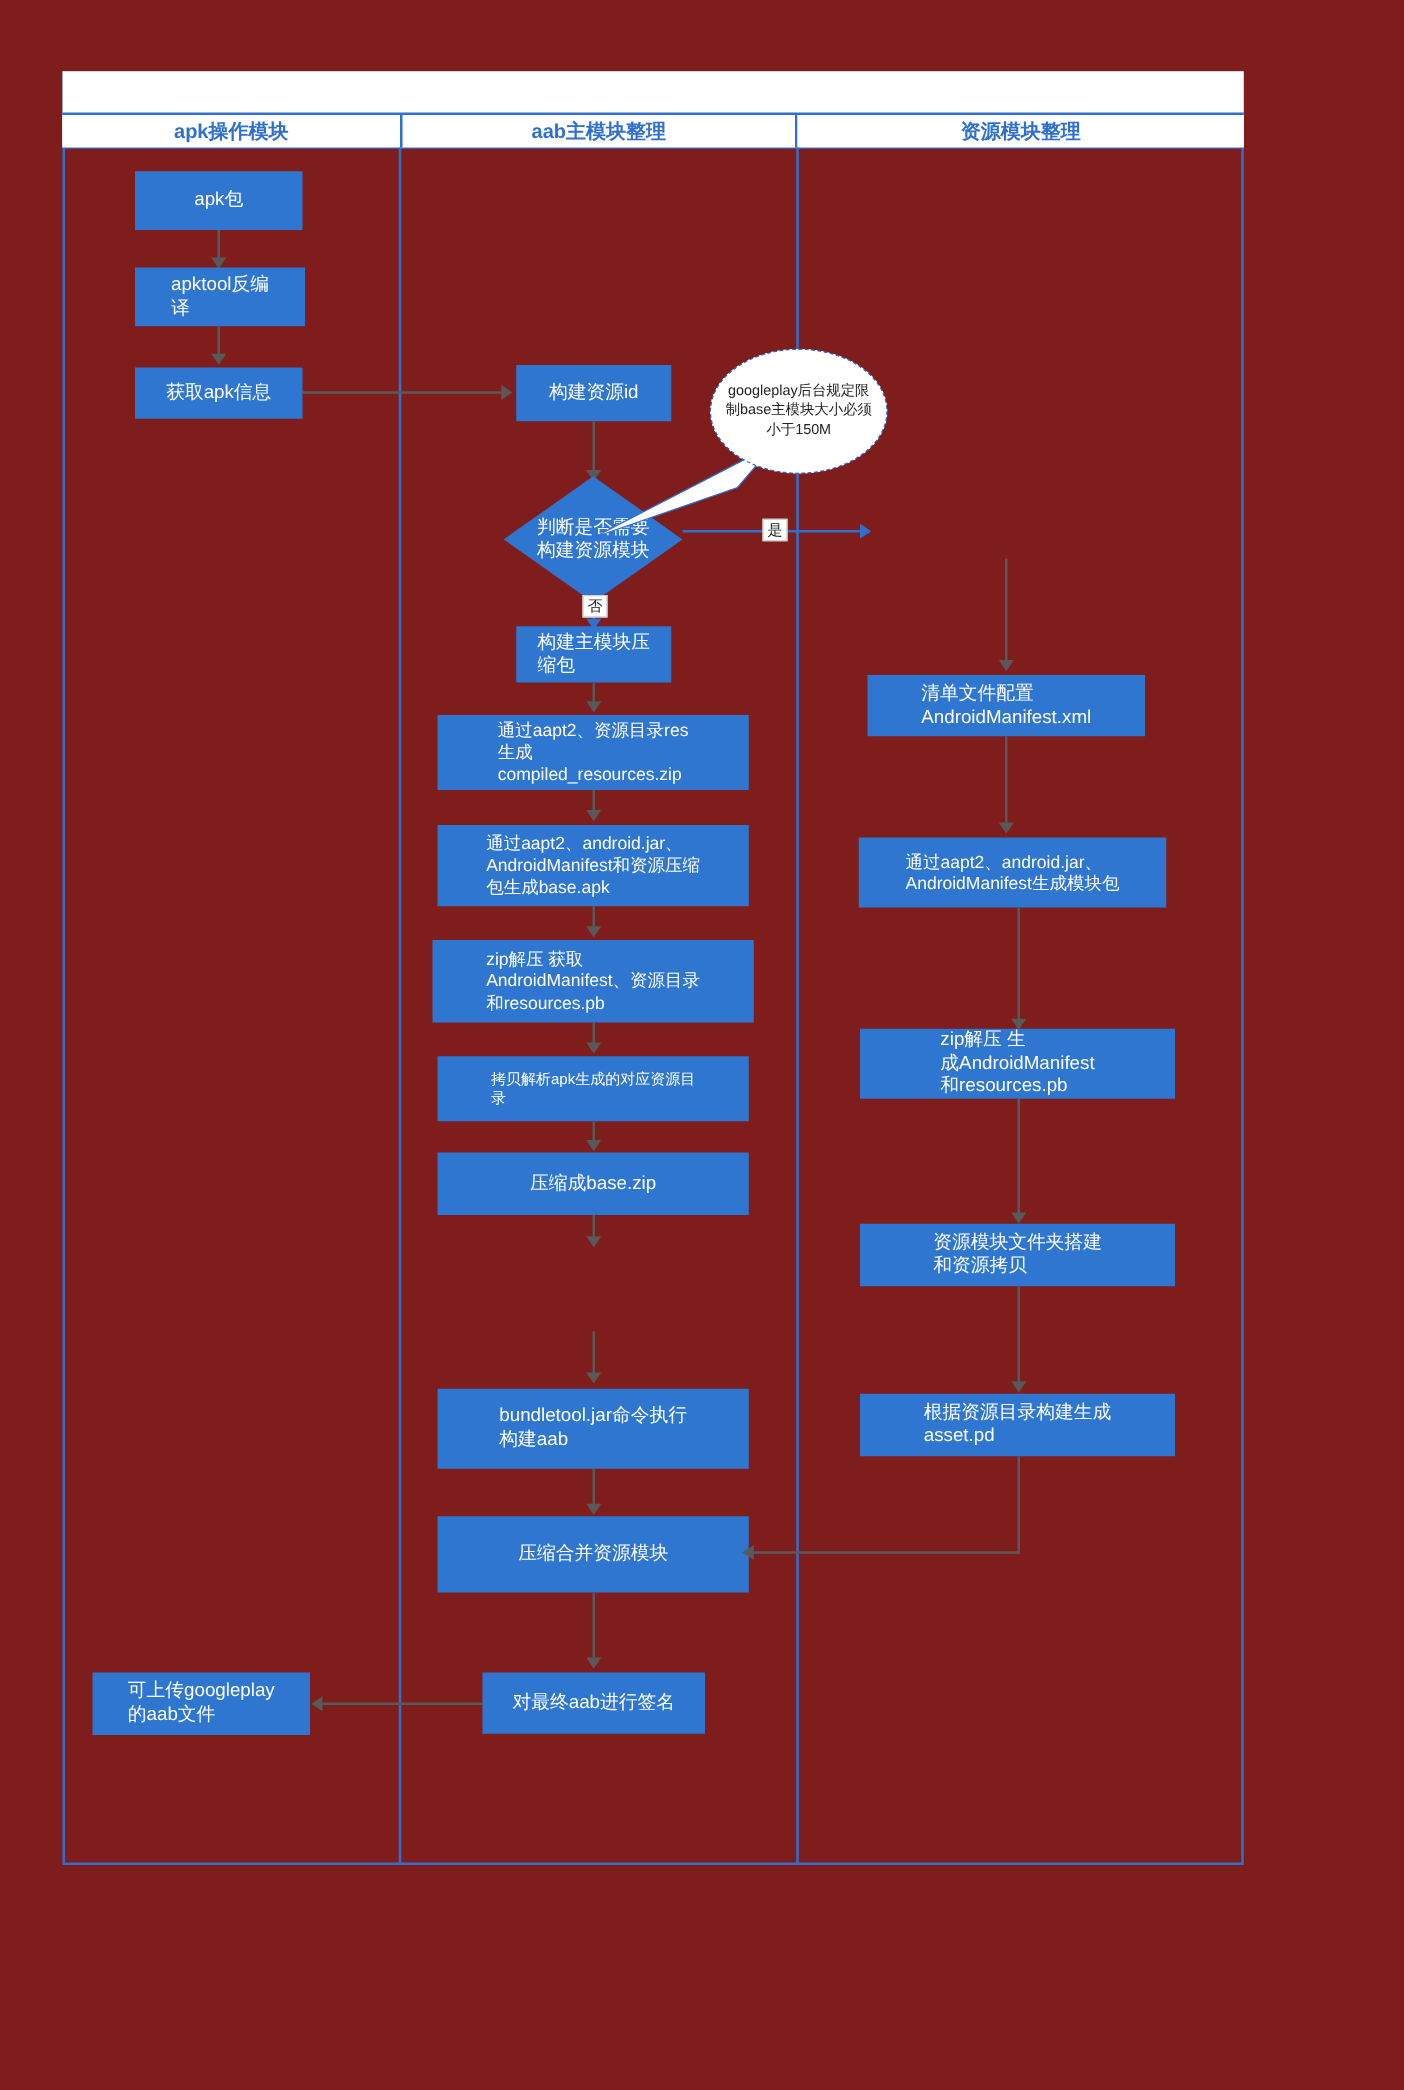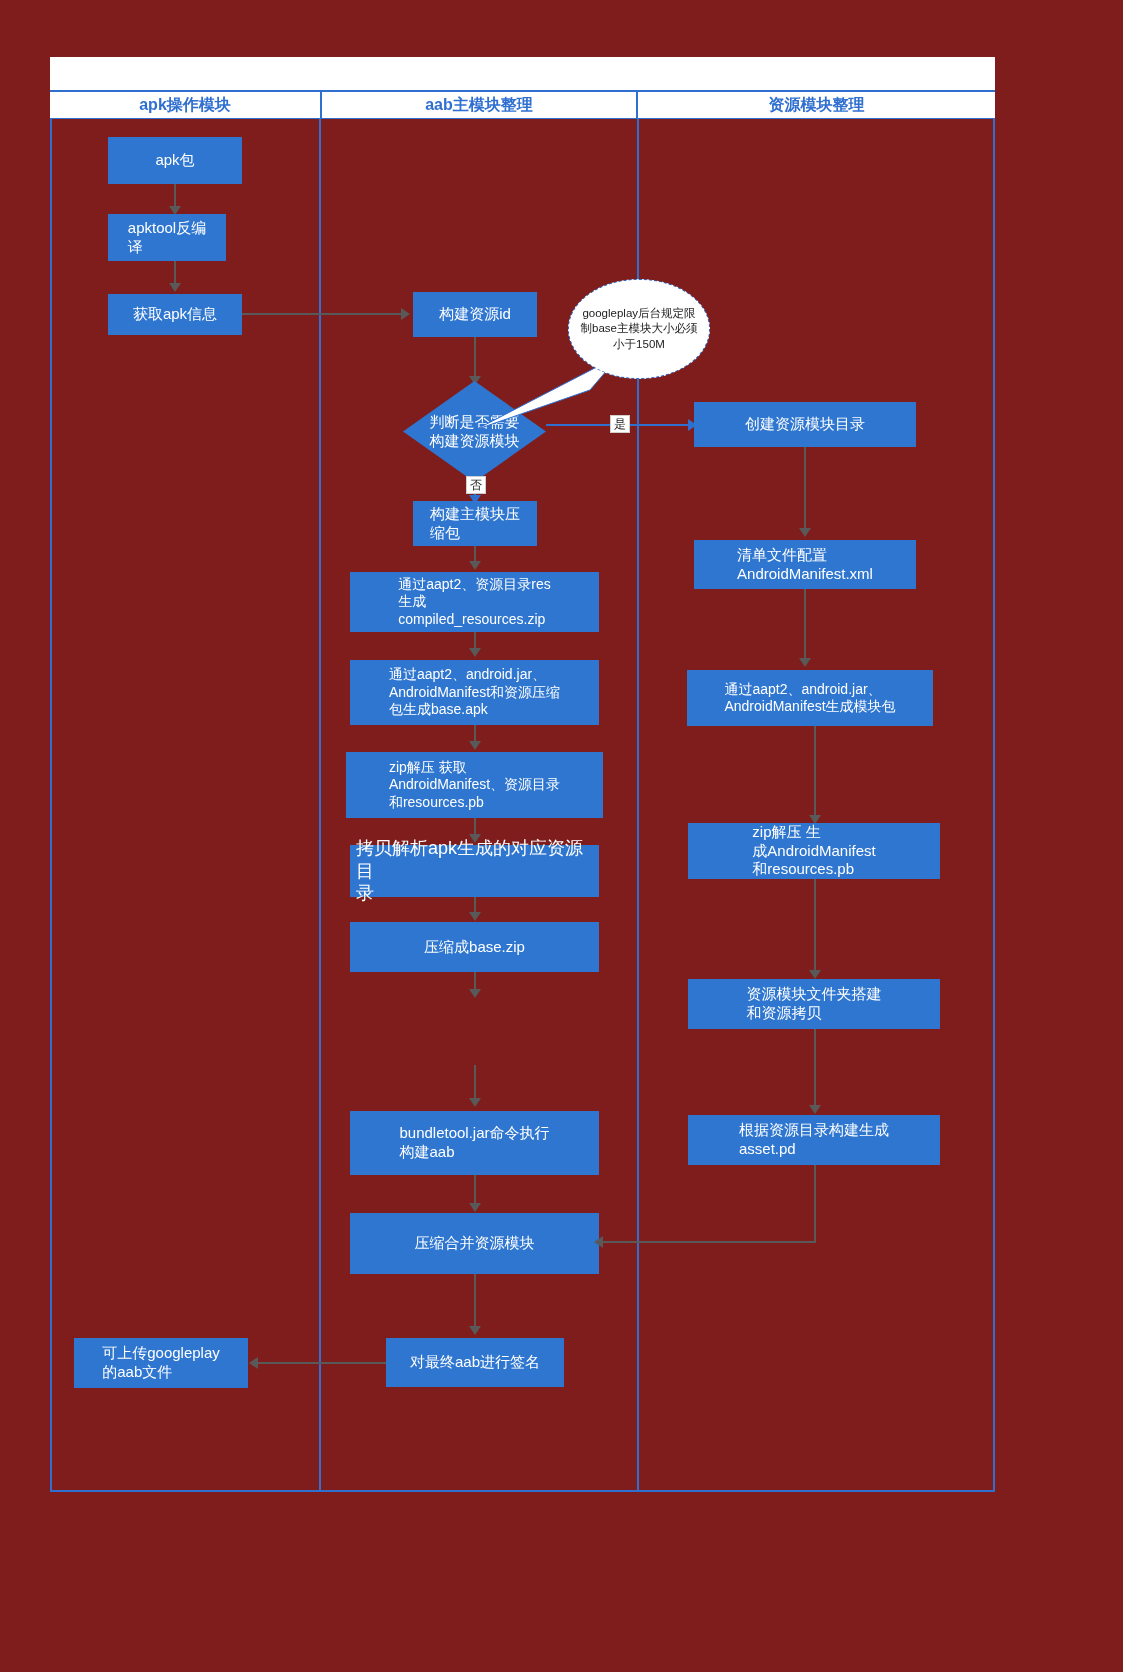--- a/index.html
+++ b/index.html
@@ -69,21 +69,21 @@
   <div class="lane-title t2">aab主模块整理</div>
   <div class="lane-title t3">资源模块整理</div>
 
   <div class="lane-div d1"></div>
   <div class="lane-div d2"></div>
 
   <div class="node" style="left:108px;top:137px;width:134px;height:47px;">apk包</div>
   <div class="conn v" style="left:174px;top:184px;height:24px;"></div>
   <div class="arrow down" style="left:169px;top:206px;"></div>
 
-  <div class="node" style="left:108px;top:214px;width:118px;height:47px;">apktool反编
+  <div class="node" style="left:108px;top:214px;width:136px;height:47px;">apktool反编
 译</div>
   <div class="conn v" style="left:174px;top:261px;height:24px;"></div>
   <div class="arrow down" style="left:169px;top:283px;"></div>
 
   <div class="node" style="left:108px;top:294px;width:134px;height:41px;">获取apk信息</div>
 
   <div class="conn h" style="left:242px;top:313px;width:161px;"></div>
   <div class="arrow right" style="left:401px;top:308px;"></div>
 
   <div class="node" style="left:413px;top:292px;width:124px;height:45px;">构建资源id</div>
@@ -127,21 +127,21 @@
 包生成base.apk</div>
   <div class="conn v" style="left:474px;top:725px;height:18px;"></div>
   <div class="arrow down" style="left:469px;top:741px;"></div>
 
   <div class="node" style="left:346px;top:752px;width:257px;height:66px;font-size:14px;">zip解压 获取
 AndroidManifest、资源目录
 和resources.pb</div>
   <div class="conn v" style="left:474px;top:818px;height:18px;"></div>
   <div class="arrow down" style="left:469px;top:834px;"></div>
 
-  <div class="node" style="left:350px;top:845px;width:249px;height:52px;font-size:18px;">拷贝解析apk生成的对应资源目
+  <div class="node" style="left:350px;top:845px;width:249px;height:52px;font-size:12px;">拷贝解析apk生成的对应资源目
 录</div>
   <div class="conn v" style="left:474px;top:897px;height:17px;"></div>
   <div class="arrow down" style="left:469px;top:912px;"></div>
 
   <div class="node" style="left:350px;top:922px;width:249px;height:50px;">压缩成base.zip</div>
   <div class="conn v" style="left:474px;top:972px;height:19px;"></div>
   <div class="arrow down" style="left:469px;top:989px;"></div>
 
   <div class="conn v" style="left:474px;top:1065px;height:36px;"></div>
   <div class="arrow down" style="left:469px;top:1098px;"></div>
@@ -156,21 +156,20 @@
   <div class="arrow down" style="left:469px;top:1326px;"></div>
 
   <div class="node" style="left:386px;top:1338px;width:178px;height:49px;">对最终aab进行签名</div>
 
   <div class="conn h" style="left:256px;top:1362px;width:130px;"></div>
   <div class="arrow left" style="left:249px;top:1357px;"></div>
 
   <div class="node" style="left:74px;top:1338px;width:174px;height:50px;">可上传googleplay
 的aab文件</div>
 
-  <div class="node" style="left:694px;top:402px;width:222px;height:45px;">创建资源模块目录</div>
   <div class="conn v" style="left:804px;top:447px;height:84px;"></div>
   <div class="arrow down" style="left:799px;top:528px;"></div>
 
   <div class="node" style="left:694px;top:540px;width:222px;height:49px;">清单文件配置
 AndroidManifest.xml</div>
   <div class="conn v" style="left:804px;top:589px;height:72px;"></div>
   <div class="arrow down" style="left:799px;top:658px;"></div>
 
   <div class="node" style="left:687px;top:670px;width:246px;height:56px;font-size:14px;">通过aapt2、android.jar、
 AndroidManifest生成模块包</div>

